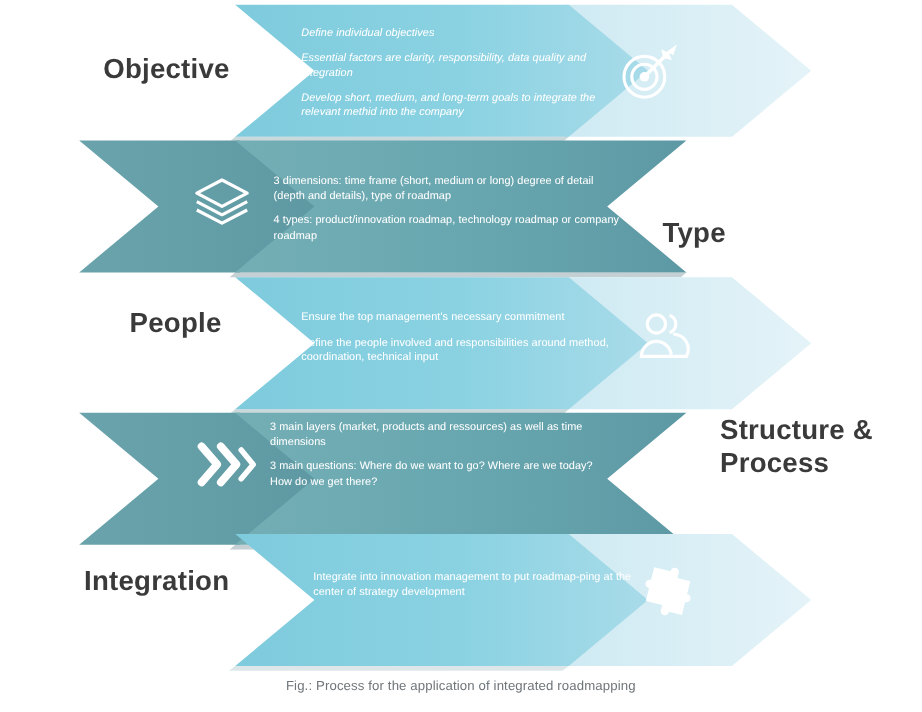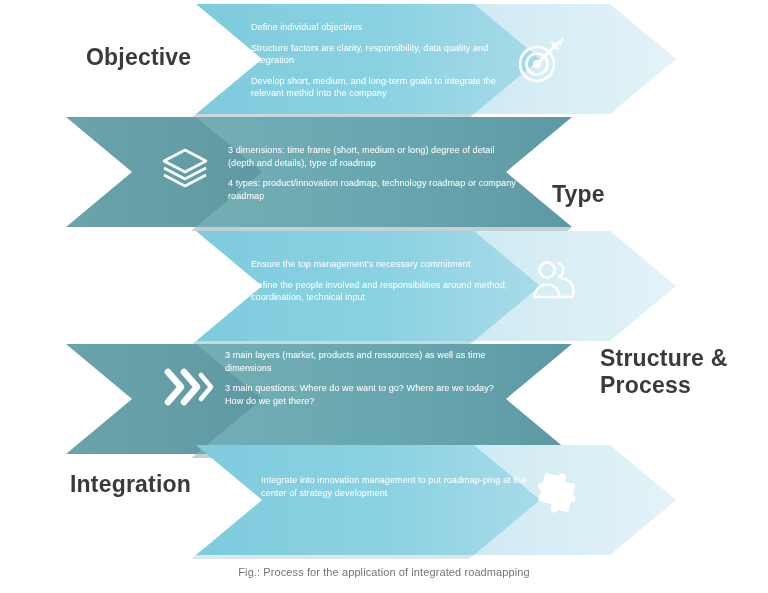--- a/index.html
+++ b/index.html
@@ -92,23 +92,23 @@
       <polygon points="470,4 610,4 676,59 610,114 470,114 536,59" fill="url(#g1t)"></polygon>
 
       <polygon points="196,4 474,4 540,59 474,114 196,114 262,59" fill="url(#g1)"></polygon>
 
       <polygon points="196,114 474,114 466,121 188,121" fill="#9fb9c0" opacity="0.55"></polygon>
     </svg>
   </div>
 
   <div class="stage-label" style="left:86px; top:44px; width:150px;">Objective</div>
 
-  <div class="band-text" style="left:251px; top:21px; width:280px;">
+  <div class="band-text" style="left:251px; top:21px; width:280px;font-style:italic;">
     <p>Define individual objectives</p>
-    <p>Structure factors are clarity, responsibility, data quality and integration</p>
+    <p>Essential factors are clarity, responsibility, data quality and integration</p>
     <p>Develop short, medium, and long-term goals to integrate the relevant methid into the company</p>
   </div>
 
   <div class="icon" style="left:512px; top:33px;">
     <svg width="56" height="56" viewBox="0 0 56 56">
       <g fill="none" stroke="#ffffff" stroke-width="2.6">
         <circle cx="25" cy="31" r="17"></circle>
         <circle cx="25" cy="31" r="10.5"></circle>
         <circle cx="25" cy="31" r="4" fill="#ffffff" stroke="none"></circle>
         <path d="M25 31 L45 11" stroke-width="3" stroke-linecap="round"></path>
@@ -169,20 +169,21 @@
           <stop offset="0" stop-color="#cfeaf3"></stop>
           <stop offset="1" stop-color="#e4f3f8"></stop>
         </linearGradient>
       </defs>
       <polygon points="470,4 610,4 676,59 610,114 470,114 536,59" fill="url(#g3t)"></polygon>
       <polygon points="196,4 474,4 540,59 474,114 196,114 262,59" fill="url(#g3)"></polygon>
       <polygon points="196,114 474,114 466,121 188,121" fill="#9fb9c0" opacity="0.55"></polygon>
     </svg>
   </div>
 
+  <div class="stage-label" style="left:108px; top:256px; width:150px;">People</div>
 
   <div class="band-text" style="left:251px; top:258px; width:278px;">
     <p>Ensure the top management's necessary commitment</p>
     <p>Define the people involved and responsibilities around method, coordination, technical input</p>
   </div>
 
   <div class="icon" style="left:528px; top:256px;">
     <svg width="52" height="52" viewBox="0 0 52 52">
       <g fill="none" stroke="#ffffff" stroke-width="2.6" stroke-linecap="round">
         <circle cx="19" cy="14" r="7.6"></circle>

